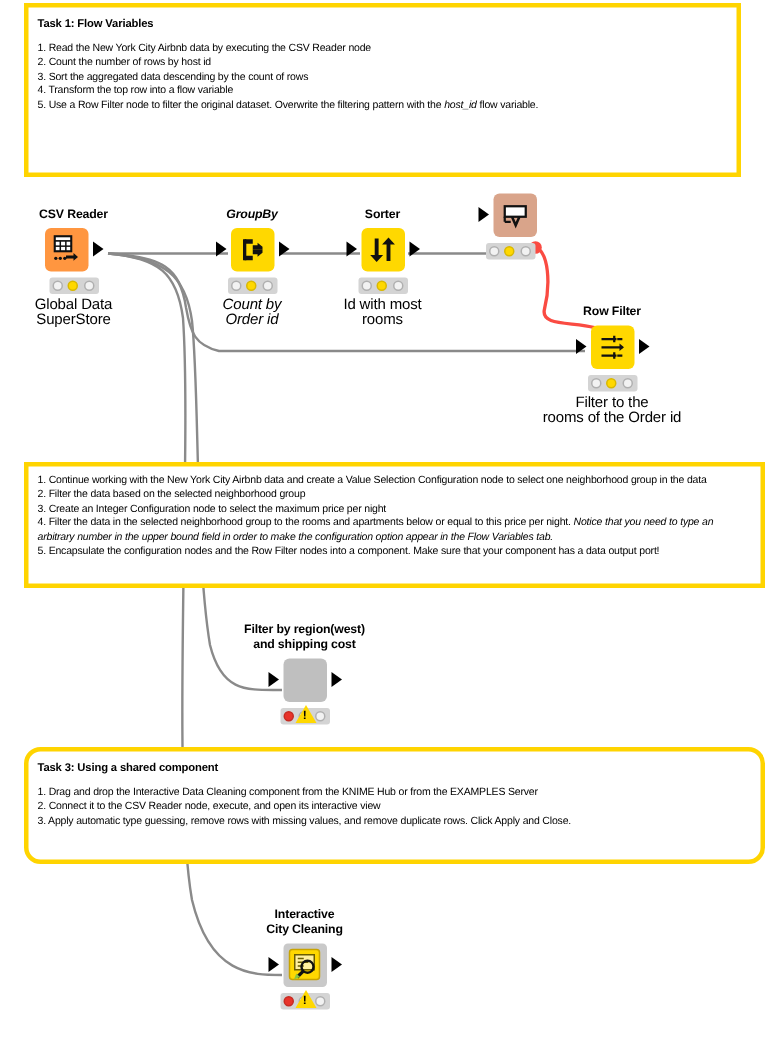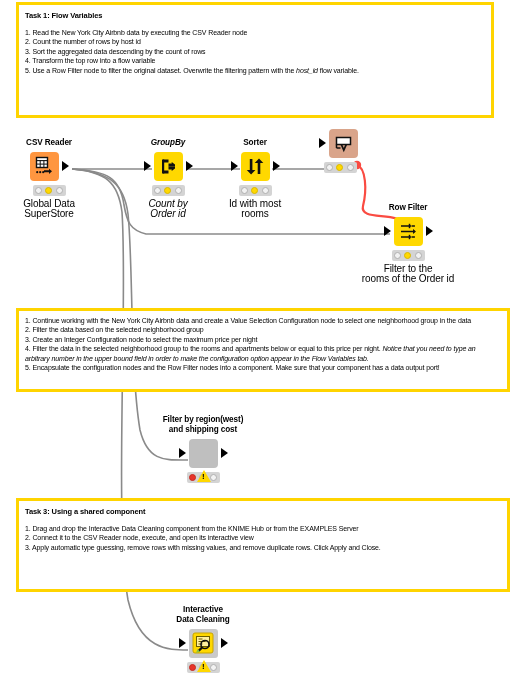--- a/index.html
+++ b/index.html
@@ -44,21 +44,21 @@
     font-size: 7px;
     color: #000;
     line-height: 9.4px;
     letter-spacing: -0.12px;
     white-space: normal;
   }
   .annotation .ann-line i { font-style: italic; }
 
   #ann-task1 { left: 16px; top: 2px; width: 478px; height: 116px; }
   #ann-task2 { left: 16px; top: 308px; width: 494px; height: 84px; }
-  #ann-task3 { left: 16px; top: 498px; width: 494px; height: 94px; }
+  #ann-task3 { left: 16px; top: 498px; width: 494px; height: 78px; border-radius: 11px; }
 
   
   .wires {
     position: absolute;
     left: 0; top: 0;
     width: 512px; height: 694px;
     z-index: 2;
     pointer-events: none;
   }
 
@@ -352,21 +352,21 @@
       <span class="led red"></span>
       <span class="led"></span>
       <span class="led"></span>
       <span class="warn-tri"></span>
     </div>
     <div class="node-sub"></div>
   </div>
 
   <div class="node" style="left:203px; top:605px; width:130px; margin-left:-65px;">
     <div class="node-title">Interactive
-Data Cleaning</div>
+City Cleaning</div>
     <div class="node-body">
       <div class="port"></div>
       <div class="port-gap"></div>
       <div class="icon-box comp">
         <svg width="22" height="22" viewBox="0 0 22 22">
           <rect x="1" y="1" width="20" height="20" rx="2" fill="#FFD800" stroke="#C9A400" stroke-width="1"></rect>
           <rect x="4.5" y="4.5" width="13" height="10" fill="#FFF0A0" stroke="#6b5d00" stroke-width="1"></rect>
           <path d="M6.5 7 h4 M6.5 9.5 h7 M6.5 12 h4" stroke="#6b5d00" stroke-width="1"></path>
           <circle cx="13" cy="12.5" r="4" fill="none" stroke="#111" stroke-width="1.6"></circle>
           <line x1="10.2" y1="15.4" x2="6" y2="19.5" stroke="#111" stroke-width="2.2"></line>

